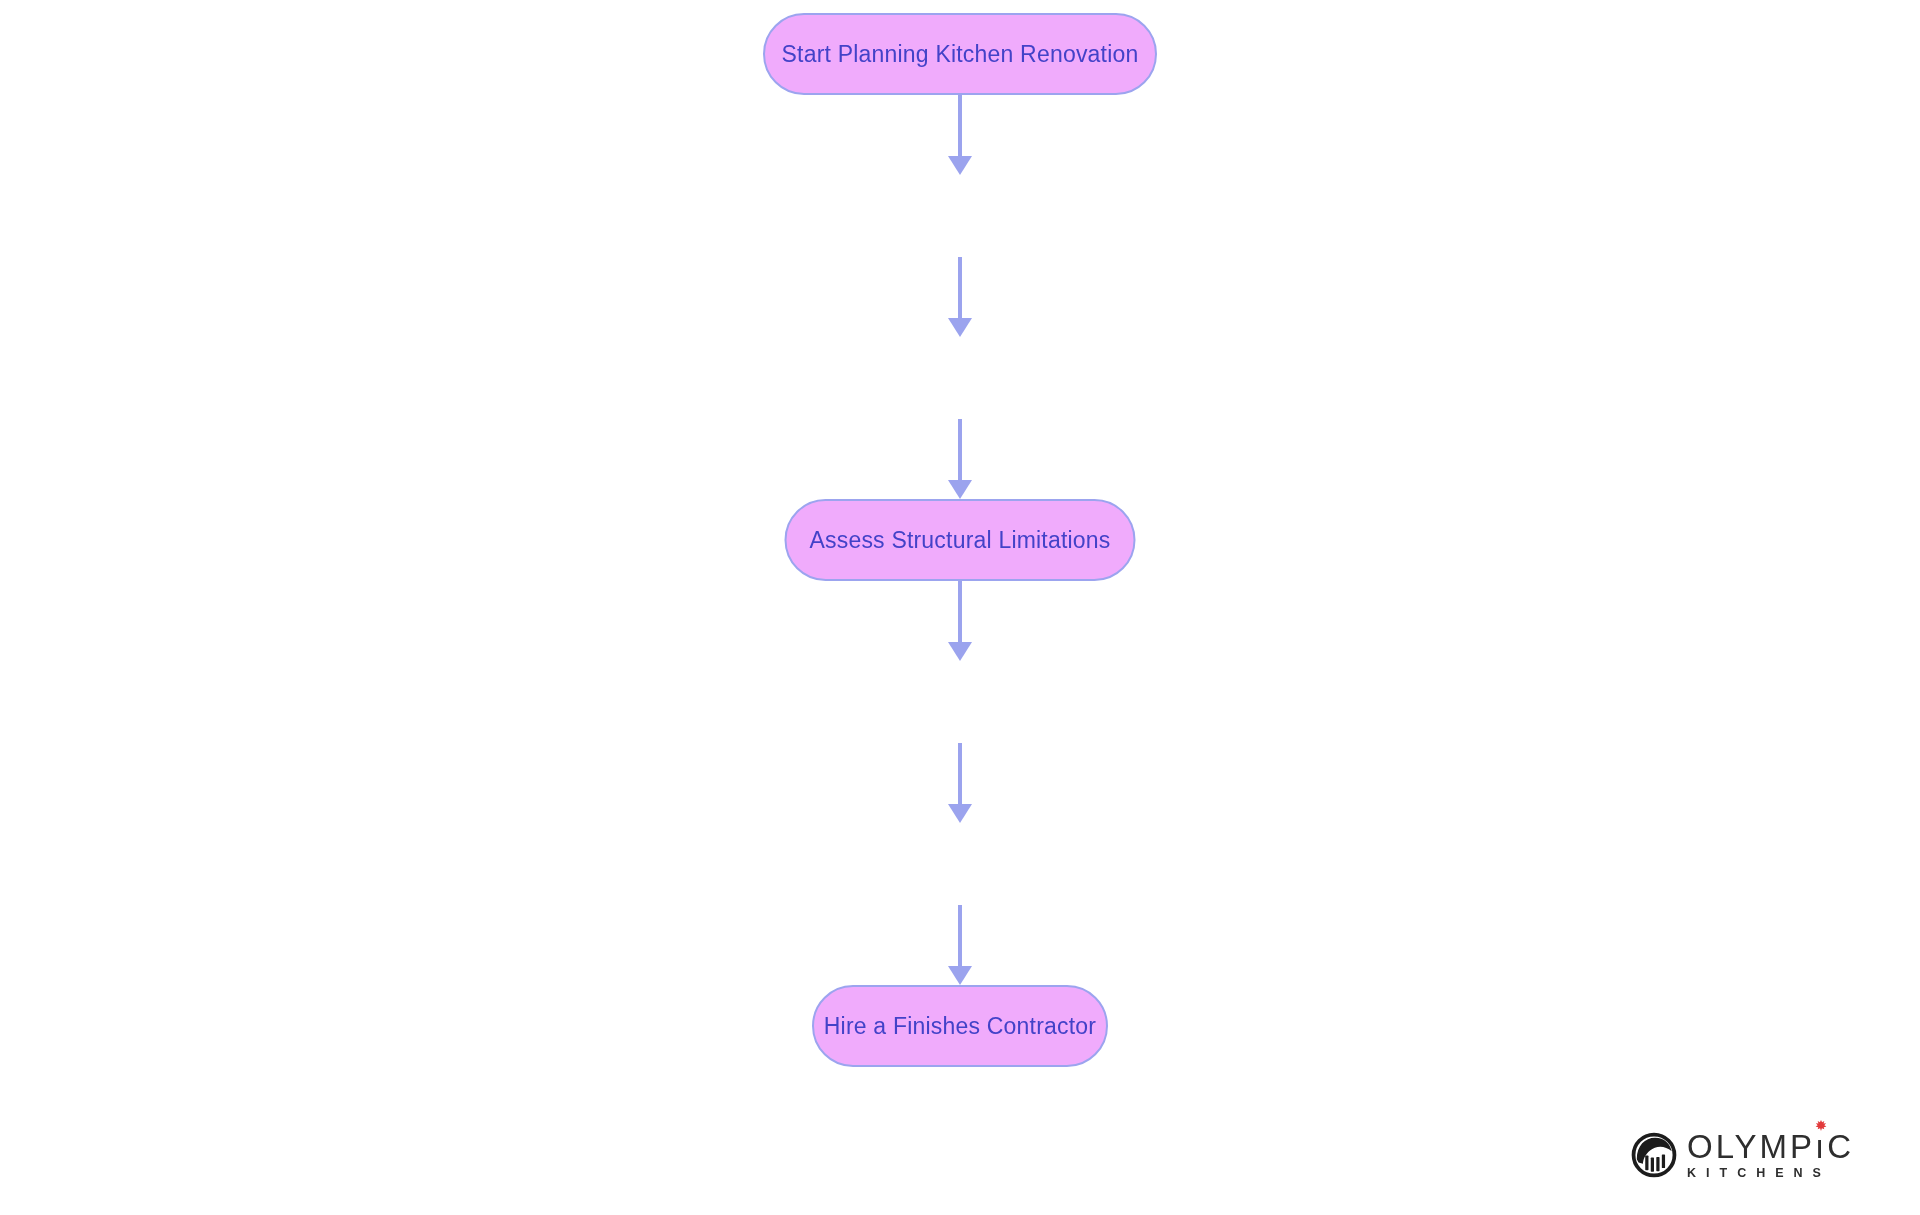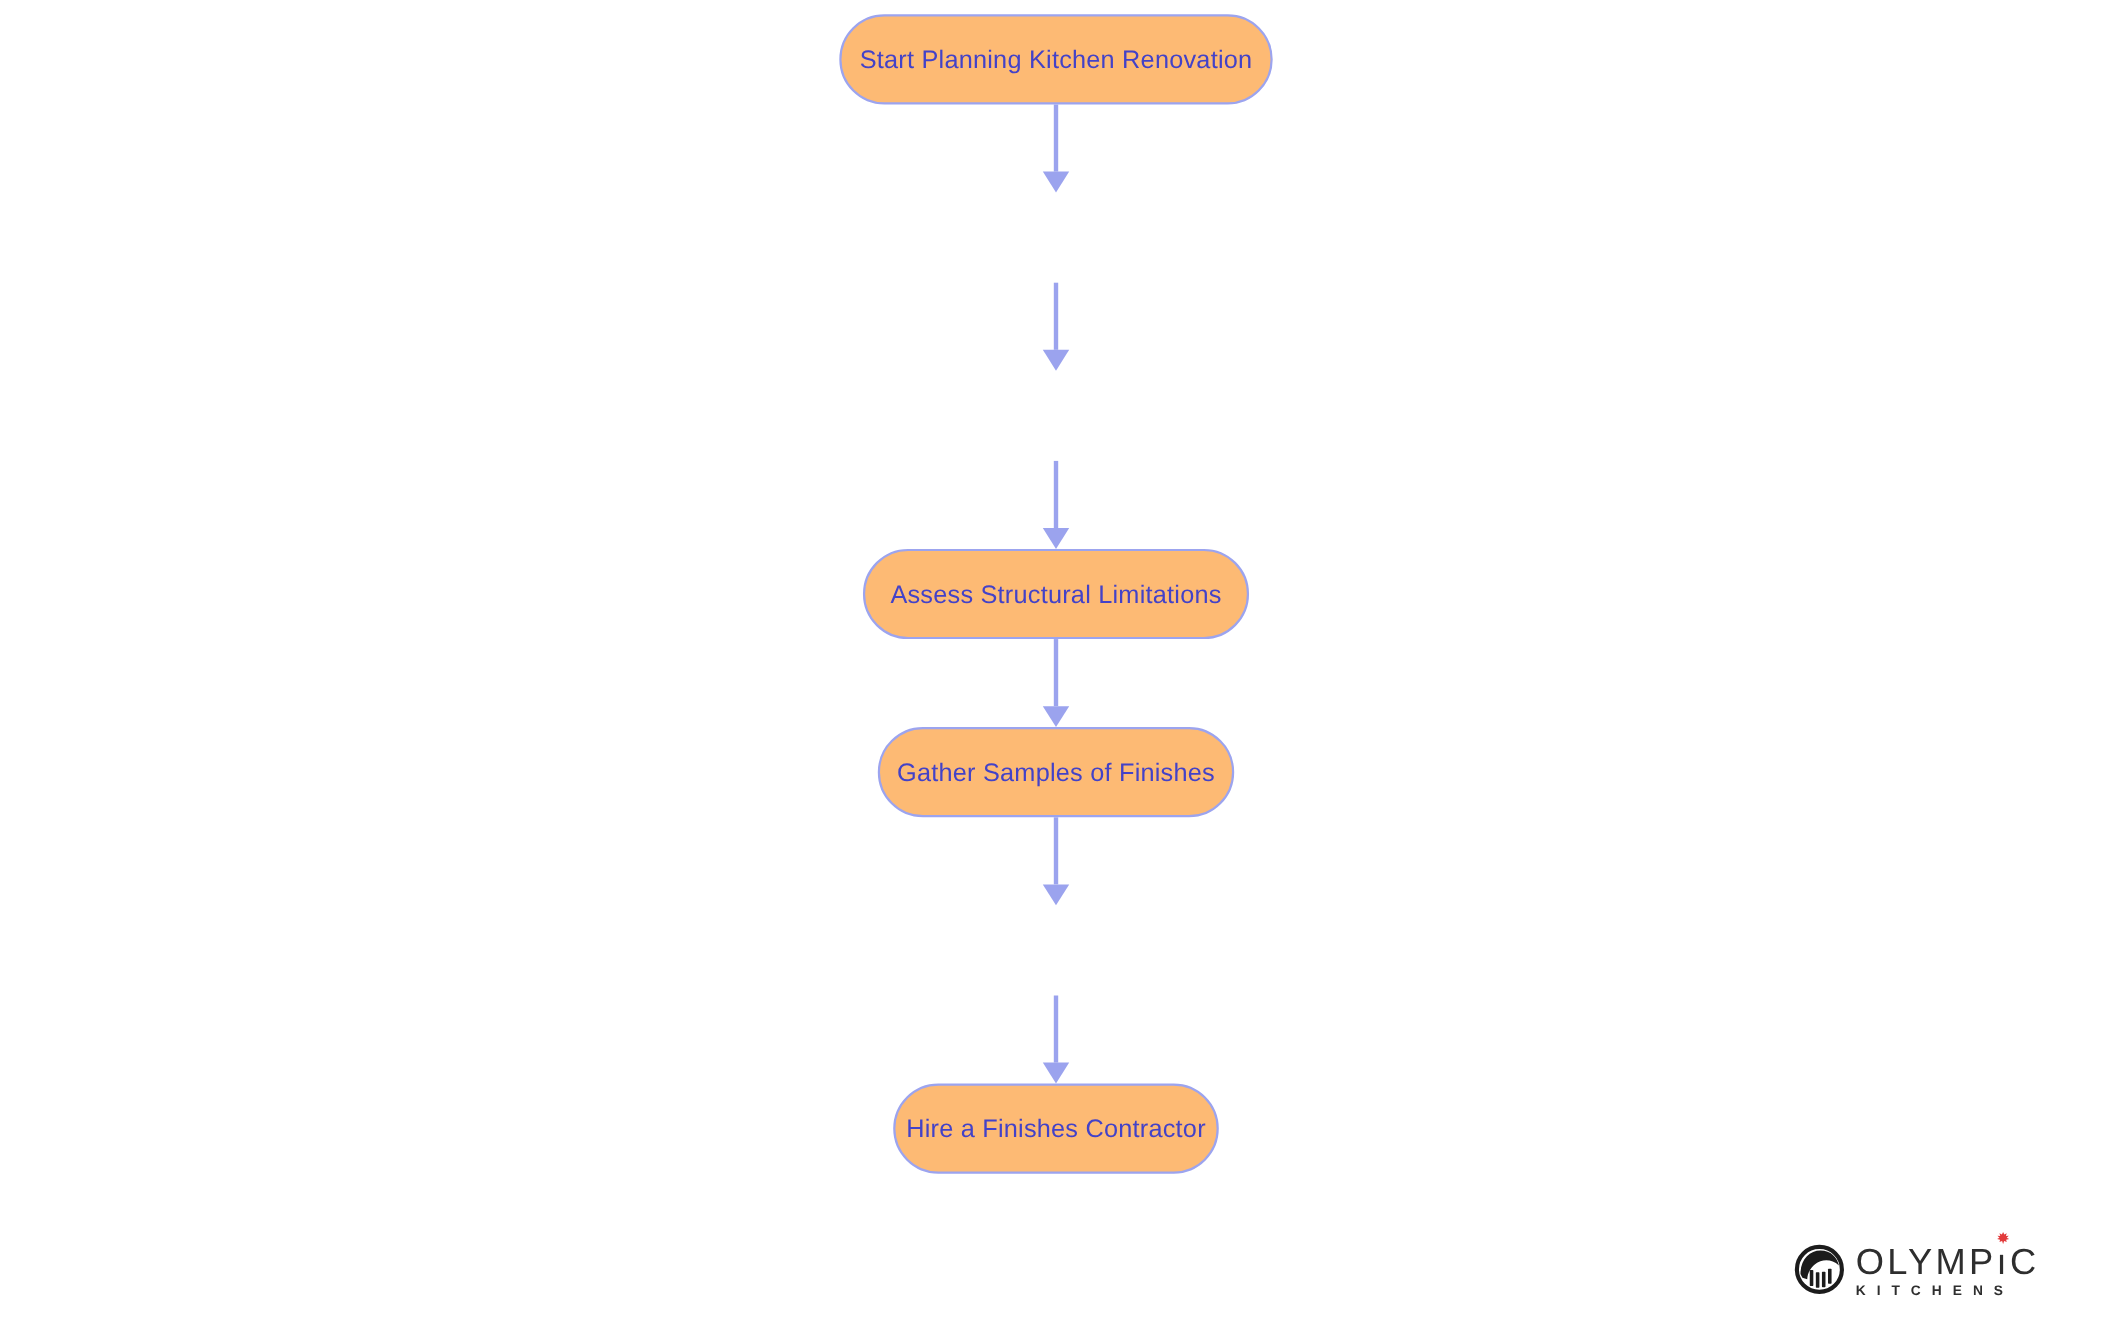--- a/index.html
+++ b/index.html
@@ -15,21 +15,21 @@
     background: #ffffff;
   }
 
   
   .flow-node {
     position: absolute;
     left: 50%;
     transform: translateX(-50%);
     height: 82px;
     border-radius: 41px;
-    background: #fdba74;
+    background: #f0abfc;
     border: 2px solid #9ca4ef;
     display: flex;
     align-items: center;
     justify-content: center;
     color: #4342c8;
     font-size: 23px;
     letter-spacing: 0.2px;
     white-space: nowrap;
   }
 
@@ -55,20 +55,21 @@
     border-right: 12px solid transparent;
     border-top: 19px solid #9ba3ee;
   }
 
   
   .logo {
     position: absolute;
     left: 1630px;
     top: 1130px;
     display: flex;
+    align-items: center;
     gap: 9px;
   }
   .logo .emblem { width: 48px; height: 48px; display: block; }
   .logo .text-block { display: flex; flex-direction: column; }
   .brand-line {
     font-size: 33px;
     line-height: 1;
     color: #2e2e2e;
     letter-spacing: 3px;
     font-weight: 400;
@@ -97,21 +98,20 @@
     white-space: nowrap;
   }
 </style>
 </head>
 <body>
 
 <div class="canvas">
 
   <div class="flow-node" style="top:13px;  width:394px;">Start Planning Kitchen Renovation</div>
   <div class="flow-node" style="top:499px; width:351px;">Assess Structural Limitations</div>
-  <div class="flow-node" style="top:661px; width:324px;">Gather Samples of Finishes</div>
   <div class="flow-node" style="top:985px; width:296px;">Hire a Finishes Contractor</div>
 
   <div class="flow-arrow" style="top:95px;">
       <div class="shaft"></div>
       <div class="head"></div>
     </div>
   <div class="flow-arrow" style="top:257px;">
       <div class="shaft"></div>
       <div class="head"></div>
     </div>

